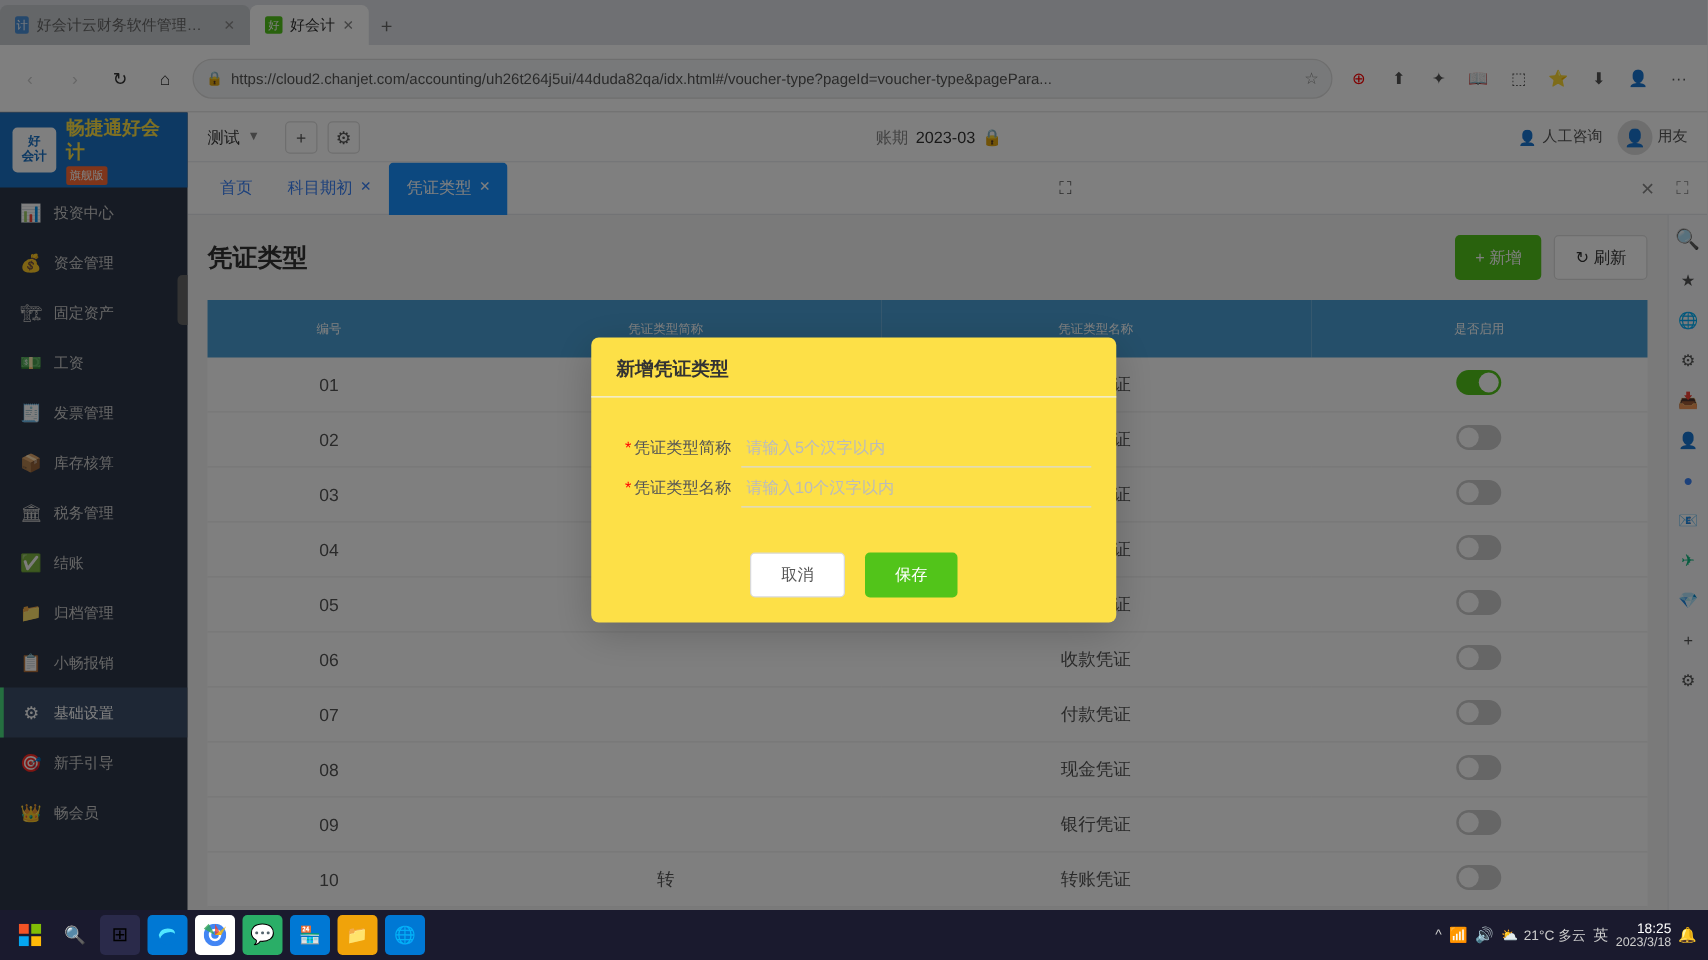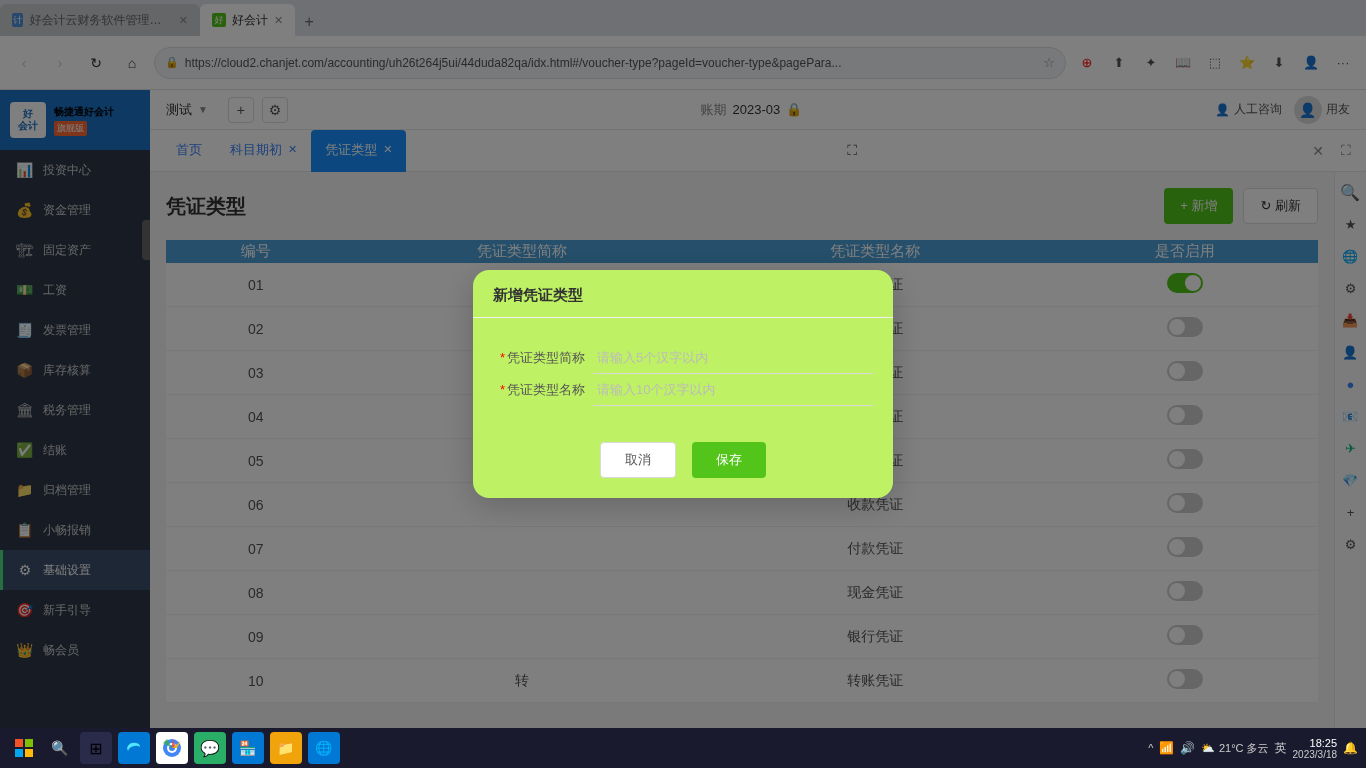--- a/index.html
+++ b/index.html
@@ -68,36 +68,36 @@
     .content-area { flex: 1; padding: 16px; overflow: auto; position: relative; }
     .page-header { display: flex; align-items: center; justify-content: space-between; margin-bottom: 16px; }
     .page-title { font-size: 20px; font-weight: 600; color: #333; }
     .header-buttons { display: flex; gap: 10px; }
     .btn-primary { background: #52c41a; color: white; border: none; padding: 8px 16px; border-radius: 4px; cursor: pointer; font-size: 13px; display: flex; align-items: center; gap: 4px; }
     .btn-default { background: #fff; color: #333; border: 1px solid #ddd; padding: 8px 16px; border-radius: 4px; cursor: pointer; font-size: 13px; display: flex; align-items: center; gap: 4px; }
 
     
     .data-table { width: 100%; border-collapse: collapse; background: #fff; }
     .data-table thead { background: #4a9fd4; color: #fff; }
-    .data-table thead th { padding: 2px 16px; text-align: center; font-weight: 500; font-size: 15px; }
+    .data-table thead th { padding: 16px 16px; text-align: center; font-weight: 500; font-size: 10px; }
     .data-table tbody tr { border-bottom: 1px solid #f0f0f0; }
     .data-table tbody td { padding: 10px 16px; text-align: center; color: #555; font-size: 14px; }
     .toggle-switch { width: 36px; height: 20px; border-radius: 10px; background: #ccc; position: relative; cursor: pointer; display: inline-block; }
     .toggle-switch.on { background: #52c41a; }
     .toggle-switch::after { content: ''; position: absolute; width: 16px; height: 16px; border-radius: 50%; background: #fff; top: 2px; left: 2px; transition: left 0.2s; }
     .toggle-switch.on::after { left: 18px; }
 
     
     .right-panel { width: 32px; background: #f8f9fa; border-left: 1px solid #e5e7eb; display: flex; flex-direction: column; align-items: center; padding: 8px 0; gap: 8px; }
     .right-panel-btn { width: 24px; height: 24px; display: flex; align-items: center; justify-content: center; cursor: pointer; color: #555; font-size: 13px; }
     .panel-ctrl-btn { width: 24px; height: 24px; display: flex; align-items: center; justify-content: center; cursor: pointer; color: #888; font-size: 14px; }
 
     
     .modal-overlay { position: fixed; top: 0; left: 0; width: 100%; height: 100%; background: rgba(0,0,0,0.5); z-index: 1000; display: flex; align-items: center; justify-content: center; }
-    .modal { background: #bef264; border-radius: 16px; padding: 0; width: 420px; box-shadow: 0 8px 32px rgba(0,0,0,0.2); }
+    .modal { background: #fde047; border-radius: 6px; padding: 0; width: 420px; box-shadow: 0 8px 32px rgba(0,0,0,0.2); }
     .modal-header { padding: 16px 20px 12px; border-bottom: 1px solid #f0f0f0; font-size: 15px; font-weight: 600; color: #333; }
     .modal-body { padding: 24px 20px; }
     .form-row { display: flex; align-items: center; }
     .form-label { font-size: 13px; color: #555; width: 100px; flex-shrink: 0; text-align: right; padding-right: 8px; }
     .form-label .required { color: red; margin-right: 2px; }
     .form-input { flex: 1; height: 32px; border: none; border-bottom: 1px solid #d9d9d9; outline: none; font-size: 13px; color: #333; padding: 0 4px; background: transparent; }
     .form-input::placeholder { color: #bbb; }
     .modal-footer { padding: 12px 20px 20px; display: flex; justify-content: center; gap: 16px; }
     .btn-cancel { padding: 8px 24px; border: 1px solid #d9d9d9; background: #fff; border-radius: 4px; cursor: pointer; font-size: 13px; color: #555; }
     .btn-save { padding: 8px 24px; background: #52c41a; border: none; border-radius: 4px; cursor: pointer; font-size: 13px; color: #fff; }
@@ -151,21 +151,21 @@
     </div>
   </div>
 </div>
 
 <div class="app-container">
 
   <div class="sidebar">
     <div class="sidebar-logo">
       <div class="logo-icon">好<br>会计</div>
       <div>
-        <div style="font-size:10px;color:#000000;font-weight:bold;">畅捷通好会计</div>
+        <div style="font-size:15px;color:#fde047;font-weight:bold;">畅捷通好会计</div>
         <div class="logo-badge">旗舰版</div>
       </div>
     </div>
     <div style="width:8px;background:#666;height:40px;position:absolute;right:0;top:130px;border-radius:4px 0 0 4px;"></div>
     <div class="sidebar-nav">
       <div class="sidebar-item">
         <div class="sidebar-item-icon">📊</div>
         <span>投资中心</span>
       </div>
       <div class="sidebar-item">

